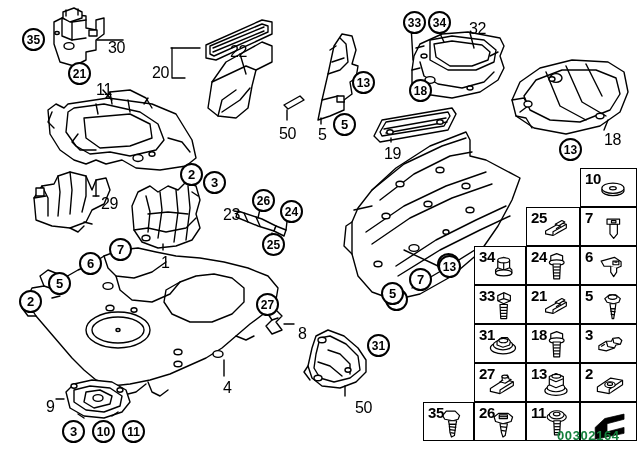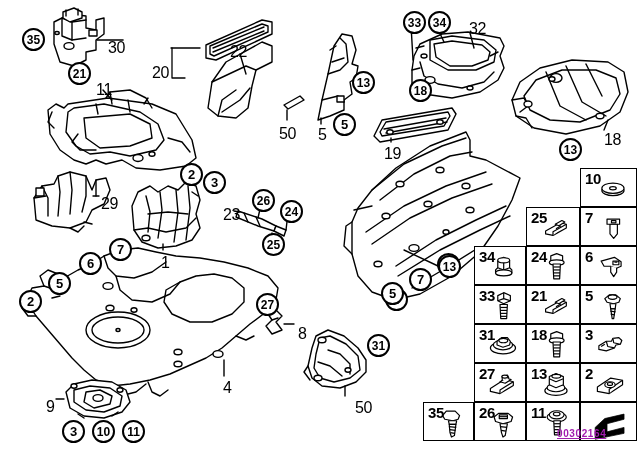--- a/index.html
+++ b/index.html
@@ -65,26 +65,25 @@
   .cell .cnum{
     position:absolute;left:4px;top:1px;
     font-size:15px;font-weight:bold;color:#000;
     letter-spacing:-0.4px;
   }
   .cell .gfx{position:absolute;left:0;top:0;width:100%;height:100%;}
 
   #partnum{
     position:absolute;
     left:557px;top:428px;
-    font-size:10px;
+    font-size:13px;
     font-weight:bold;
     letter-spacing:0.6px;
-    color:#a21caf;
+    color:#15803d;
     font-family:"Liberation Sans", sans-serif;
-    text-decoration:underline;
   }
 </style>
 </head>
 <body>
 
 <div id="sheet">
 
   <svg id="art" viewBox="0 0 640 452">
     <g fill="none" stroke="#000" stroke-width="1.4" stroke-linejoin="round" stroke-linecap="round">
 

